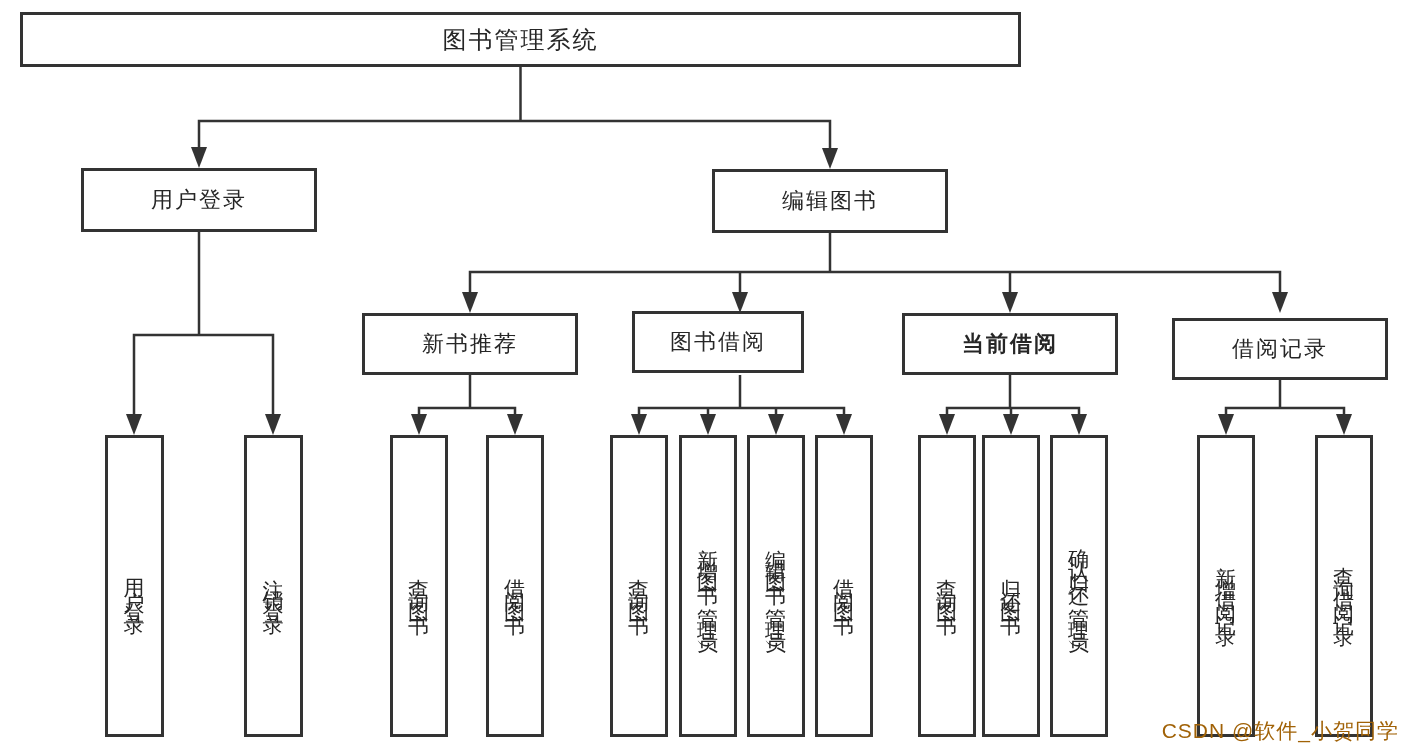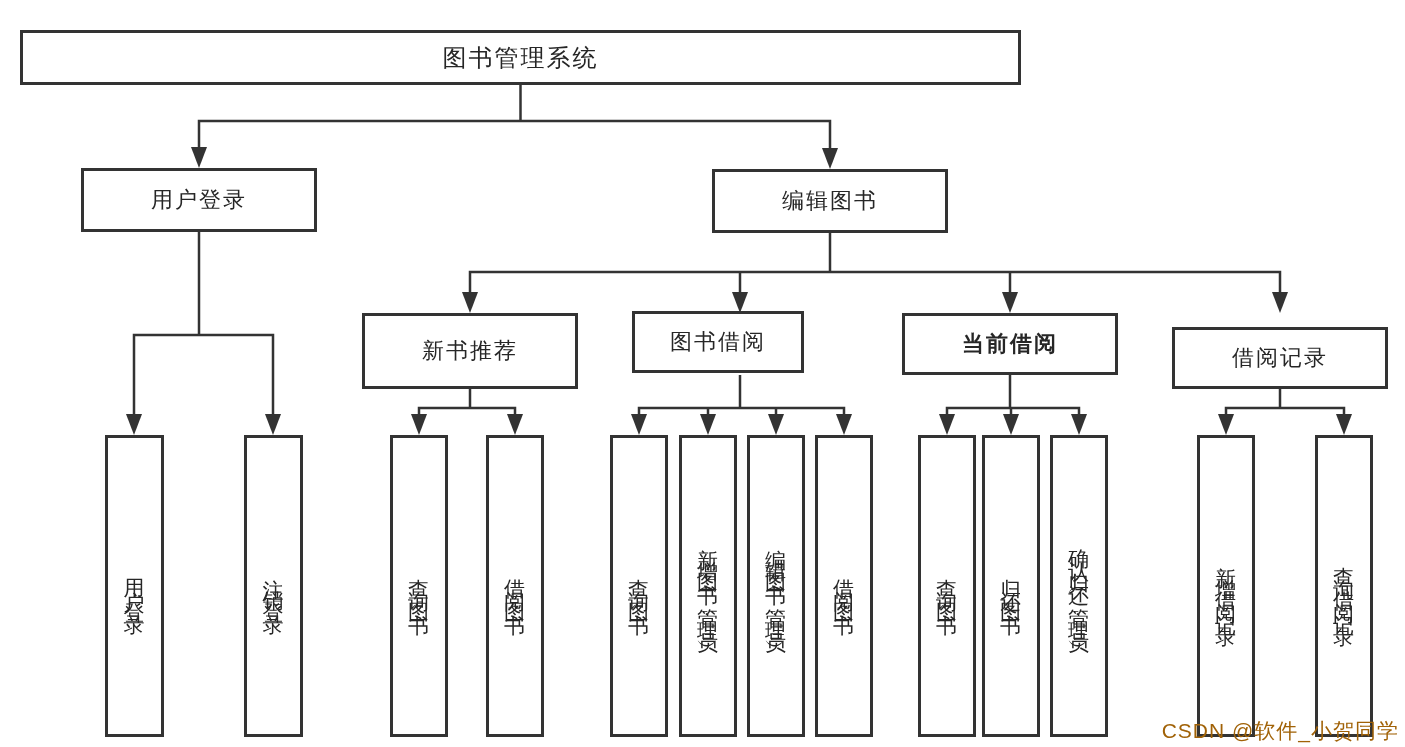--- a/index.html
+++ b/index.html
@@ -106,41 +106,41 @@
 
       <polygon points="939,414 955,414 947,435"></polygon>
       <polygon points="1003,414 1019,414 1011,435"></polygon>
       <polygon points="1071,414 1087,414 1079,435"></polygon>
 
       <polygon points="1218,414 1234,414 1226,435"></polygon>
       <polygon points="1336,414 1352,414 1344,435"></polygon>
     </g>
   </svg>
 
-  <div class="box" style="left:20px; top:30px; width:1001px; height:55px;">
+  <div class="box" style="left:20px; top:12px; width:1001px; height:55px;">
     <span class="root-label">图书管理系统</span>
   </div>
 
   <div class="box" style="left:81px; top:168px; width:236px; height:64px;">
     <span class="h-label">用户登录</span>
   </div>
   <div class="box" style="left:712px; top:169px; width:236px; height:64px;">
     <span class="h-label">编辑图书</span>
   </div>
 
-  <div class="box" style="left:362px; top:313px; width:216px; height:76px;">
+  <div class="box" style="left:362px; top:313px; width:216px; height:62px;">
     <span class="h-label">新书推荐</span>
   </div>
   <div class="box" style="left:632px; top:311px; width:172px; height:62px;">
     <span class="h-label">图书借阅</span>
   </div>
   <div class="box" style="left:902px; top:313px; width:216px; height:62px;font-weight:bold;">
     <span class="h-label">当前借阅</span>
   </div>
-  <div class="box" style="left:1172px; top:327px; width:216px; height:62px;">
+  <div class="box" style="left:1172px; top:318px; width:216px; height:62px;">
     <span class="h-label">借阅记录</span>
   </div>
 
   <div class="box leaf" style="left:105px; top:435px; width:59px; height:302px;">
     <span>用户登录</span>
   </div>
   <div class="box leaf" style="left:244px; top:435px; width:59px; height:302px;">
     <span>注销登录</span>
   </div>
 

